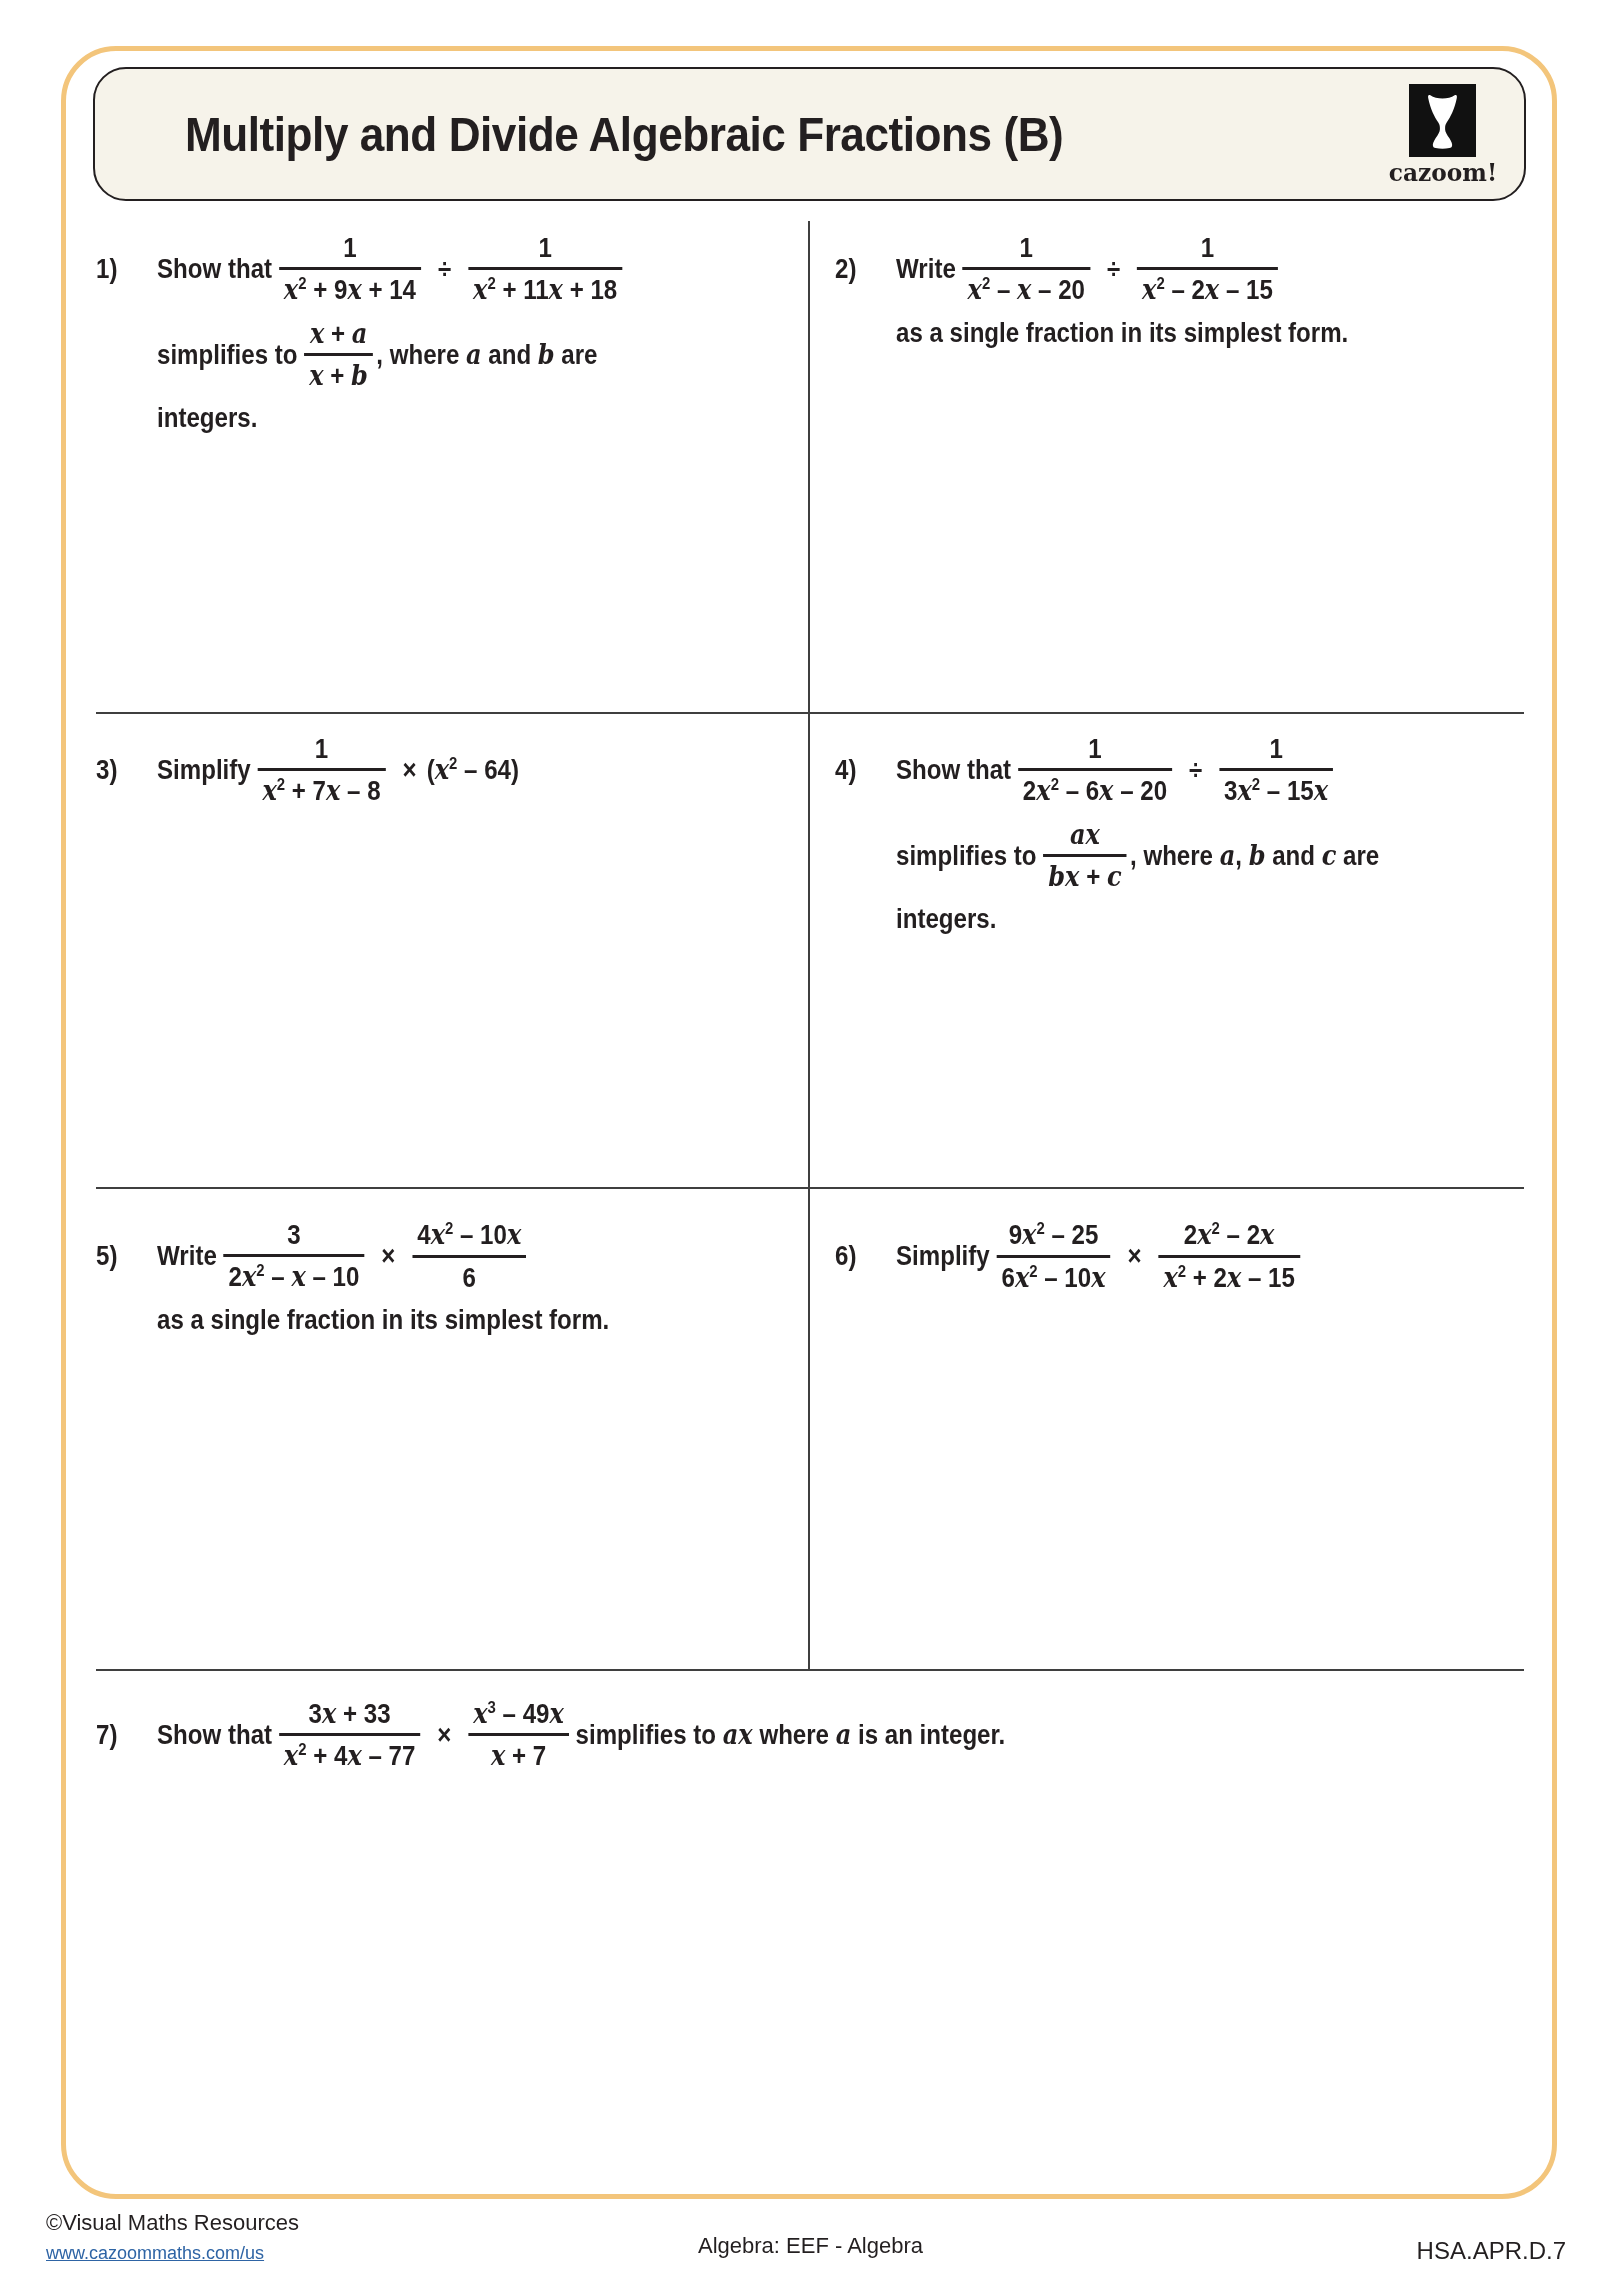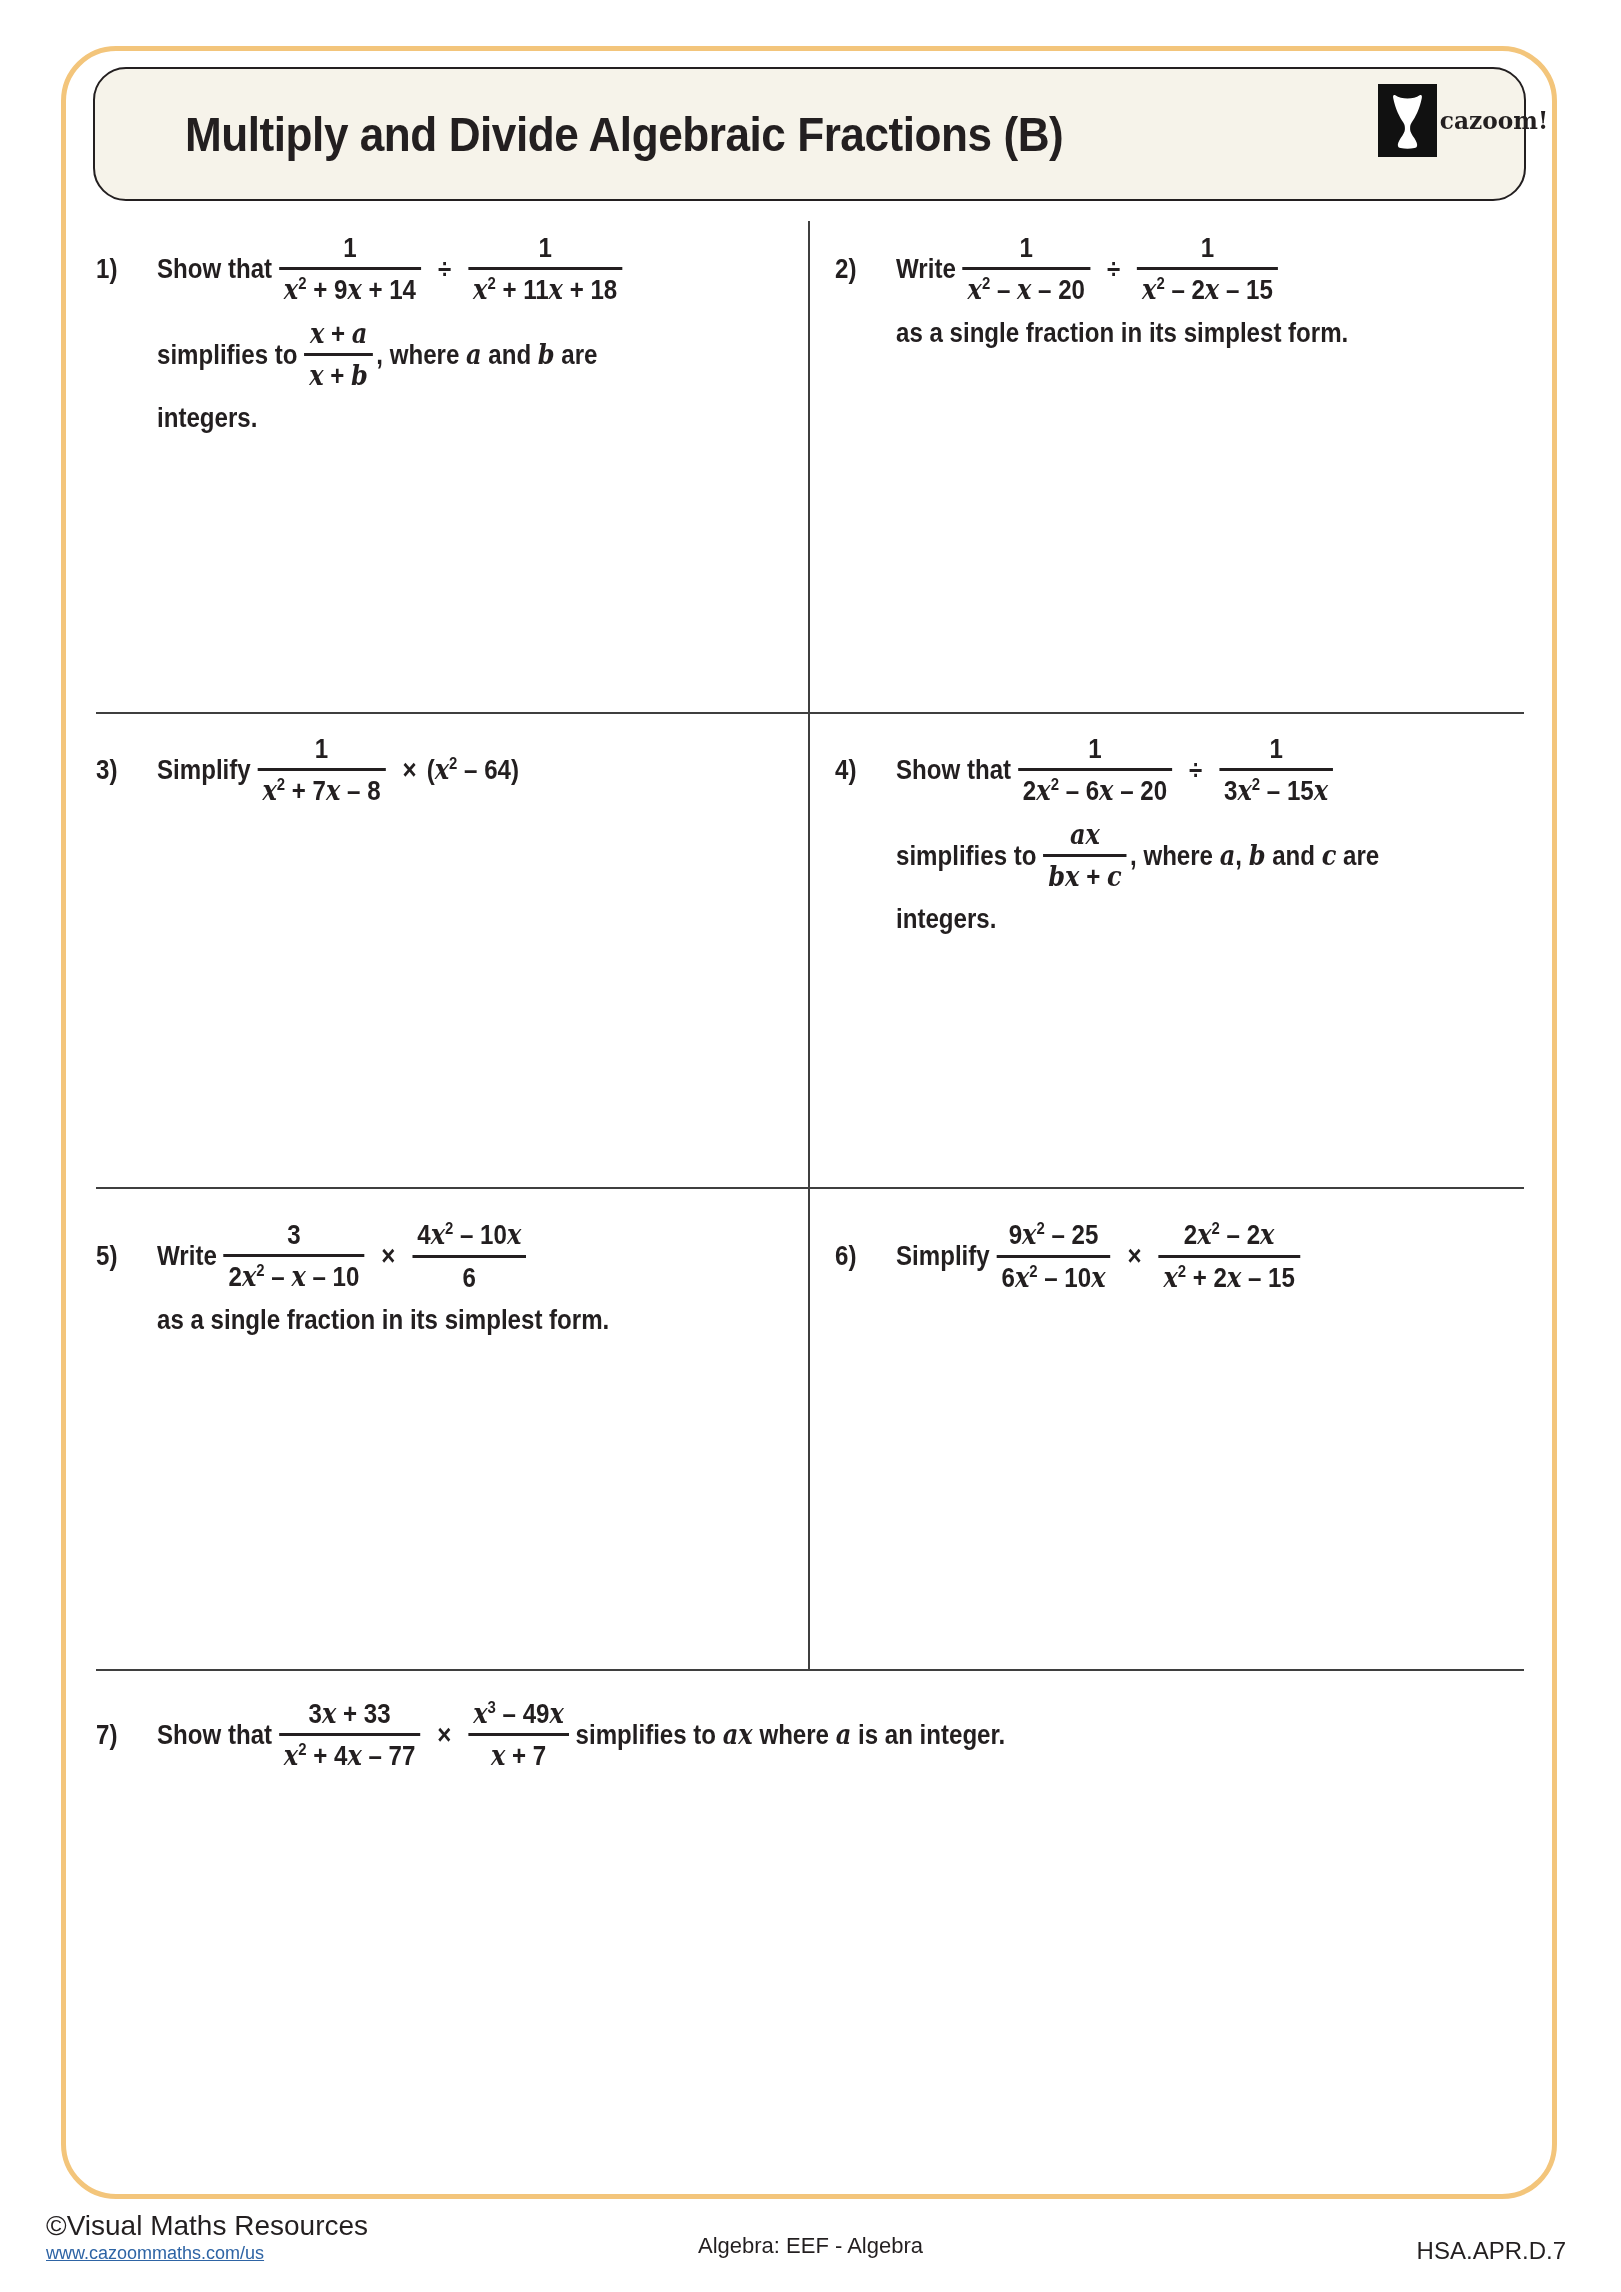--- a/index.html
+++ b/index.html
@@ -9,21 +9,21 @@
   
   .frame{position:absolute;left:61px;top:46px;width:1486px;height:2143px;
          border:5.9px solid #F3C57B;border-radius:55px;}
 
   
   .headerbox{position:absolute;left:93px;top:67px;width:1433px;height:134px;box-sizing:border-box;
              background:#F6F3EA;border:2.9px solid #231F20;border-radius:33px;
              display:flex;align-items:center;padding-left:45px;}
   .title{margin-left:45px;font-size:49px;font-weight:bold;white-space:nowrap;
          transform:scaleX(0.9);transform-origin:0 50%;letter-spacing:-0.5px;}
-  .logo{position:absolute;right:16.7px;top:14.7px;width:129px;display:flex;flex-direction:row;align-items:center;}
+  .logo{position:absolute;right:16.7px;top:14.7px;width:129px;display:flex;flex-direction:column;align-items:center;}
   .logo-square{width:67px;height:73px;background:#111111;display:flex;align-items:center;justify-content:center;}
   .logo-caption{font-family:"DejaVu Serif",serif;font-weight:bold;font-size:24.5px;margin-top:1px;
                 transform:scaleX(0.95);white-space:nowrap;}
 
   
   .grid{position:absolute;left:96px;top:221px;width:1428px;}
   .row{display:flex;}
   .cell{box-sizing:border-box;}
   .c-left{width:714px;border-right:2px solid #3F3F3F;padding-right:13.7px;}
   .c-right{width:715px;padding-left:25.5px;}
@@ -40,21 +40,21 @@
   .pnum{display:inline-block;width:71px;flex:none;}
   .mvar{font-family:"DejaVu Serif",serif;font-style:italic;font-weight:bold;}
   sup{font-size:0.62em;}
   .frac{display:inline-flex;flex-direction:column;align-items:center;margin:0 7.8px;text-align:center;}
   .fnum,.fden{padding:0 5.9px;line-height:1.2;}
   .fbar{align-self:stretch;height:2.9px;background:#231F20;margin:2.9px 0;}
   .op{margin:0 11.8px;}
   .tight{margin-left:-3.9px;}
 
   
-  .f-copy{position:absolute;left:46px;top:2210px;font-size:28px;}
+  .f-copy{position:absolute;left:46px;top:2210px;font-size:22px;}
   .f-link{position:absolute;left:46px;top:2243px;font-size:18px;color:#2E64A5;text-decoration:underline;}
   .f-center{position:absolute;left:0;right:0;top:2233px;text-align:center;font-size:22px;}
   .f-right{position:absolute;right:55px;top:2237px;font-size:24px;}
 </style>
 </head>
 <body>
 
 <div class="page">
 
   <div class="frame"></div>

